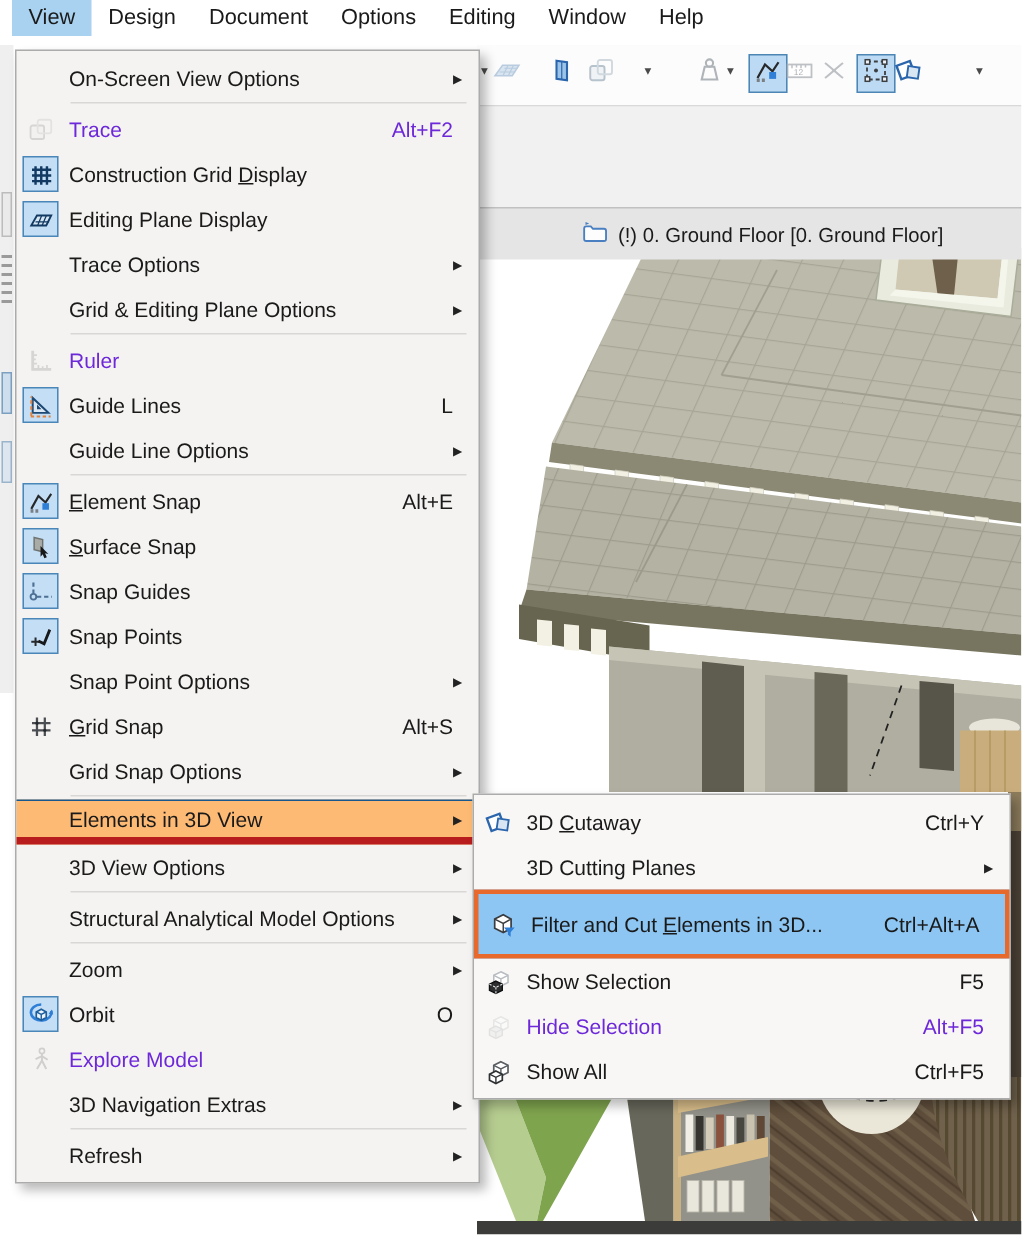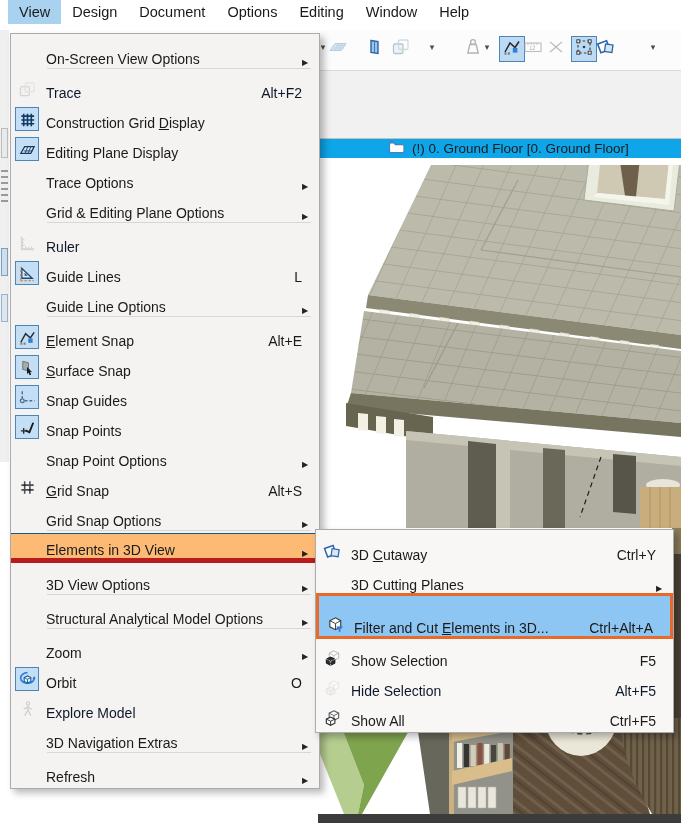--- a/index.html
+++ b/index.html
@@ -12,45 +12,45 @@
   .mb-item.active{background:#a8d2f0}
   
   .toolbar{position:absolute;left:318px;top:30px;width:363px;height:41px;background:#fcfcfc;
            border-bottom:1px solid #d9d9d9;z-index:5;box-sizing:border-box}
   .tbtn{position:absolute;top:6px;width:26px;height:26px;display:flex;align-items:center;justify-content:center;box-sizing:border-box}
   .tbtn.act{background:#bcdaf3;border:1px solid #4d86b4}
   .tbtn svg{width:20px;height:20px}
   .tb-caret{position:absolute;top:12px;font-size:9px;color:#4a4a4a;width:10px;text-align:center}
   .gapstrip{position:absolute;left:318px;top:71px;width:363px;height:67px;background:#f1f1f1;z-index:4}
   
-  .tabbar{position:absolute;left:318px;top:138px;width:363px;height:20px;background:#0ea5e9;
+  .tabbar{position:absolute;left:318px;top:138px;width:363px;height:35px;background:#e5e5e5;
           border-top:1px solid #c2c1bf;display:flex;align-items:center;padding-left:70px;
           font-size:13.5px;color:#1b1b1b;z-index:4;box-sizing:border-box;white-space:nowrap}
   .tabbar svg{width:18px;height:16px;margin-right:6px;flex:0 0 auto}
   
   svg.scene{position:absolute;left:318px;top:165px;z-index:1}
   .bottombar{position:absolute;left:318px;top:814px;width:363px;height:9px;background:#3c3c3a;z-index:2}
   
   .sliver{position:absolute;left:0;top:30px;width:9px;height:432px;background:#efefef;z-index:2}
   .sliver .frag{position:absolute;left:1px;width:7px}
   
   .menu{position:absolute;background:#f4f3f1;border:1px solid #ababab;box-shadow:4px 4px 7px rgba(0,0,0,.28);
         z-index:20;padding:3px 0;font-size:14px}
   #view-menu{left:10px;top:33px;width:308px}
   #elements-submenu{left:315px;top:529px;width:357px;z-index:21;background:#f8f7f6}
-  .mi{display:flex;align-items:flex-end;height:30px;box-sizing:border-box;cursor:default}
+  .mi{display:flex;align-items:center;height:30px;box-sizing:border-box;cursor:default}
   .ic-box{width:24px;height:24px;margin-left:4px;margin-right:7px;flex:0 0 24px;display:flex;
           align-items:center;justify-content:center;box-sizing:border-box}
   .ic-box.act{background:#c3def5;border:1px solid #4b86b8}
   .ic-box svg{width:19px;height:19px}
   .lbl{flex:1;white-space:pre}
   .u{text-decoration:underline}
   .sc{margin-left:12px;white-space:nowrap}
   .arr{flex:0 0 17px;width:17px;font-size:8px;color:#222;text-align:left;padding-top:1px}
-  .mi.disabled{color:#0f172a}
+  .mi.disabled{color:#6d28d9}
   .mi.disabled .ic-box svg{opacity:.42;filter:grayscale(1)}
   .mi.hl{background:#fdba74;border-top:1px solid #17598f;border-bottom:5px solid #b91c1c}
   .mi.sel{background:#8dc6f2;border:3px solid #e8692c;height:46px}
   .msep{height:1px;background:#d8d7d5;margin:1px 8px 2px 36px}
 </style>
 </head>
 <body>
 
 <div class="menubar" id="menubar">
     <div class="mb-item active">View</div>

